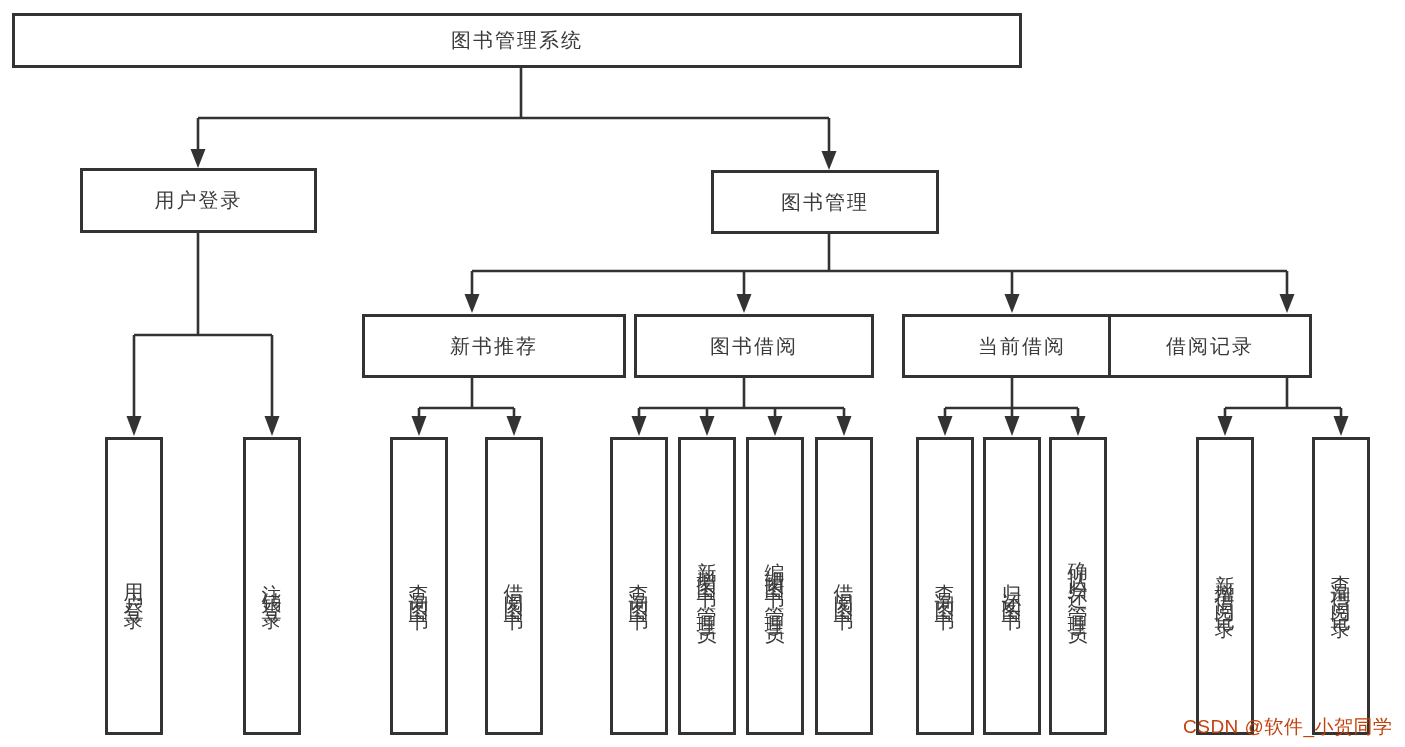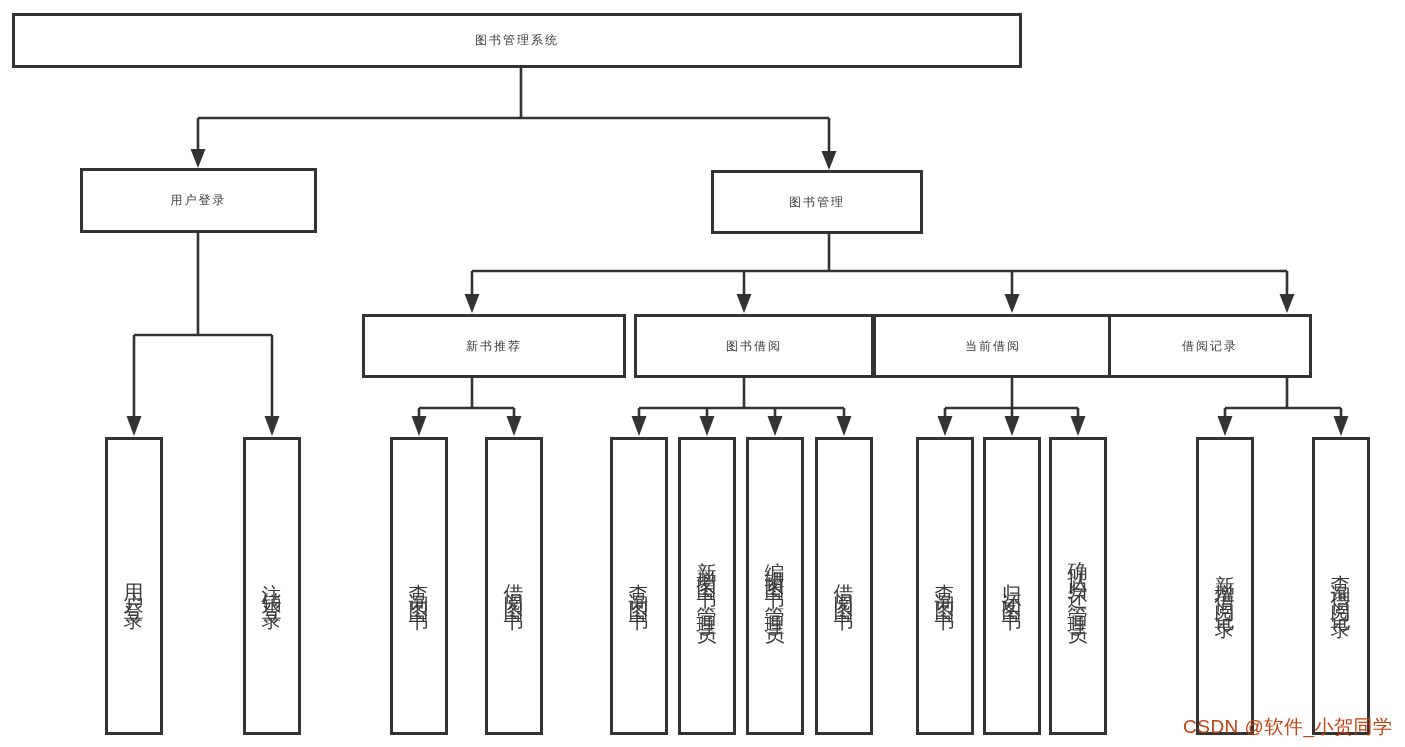--- a/index.html
+++ b/index.html
@@ -34,21 +34,21 @@
   }
   .node {
     position: absolute;
     box-sizing: border-box;
     border: 3px solid #333333;
     background: #ffffff;
     display: flex;
     align-items: center;
     justify-content: center;
     color: #3a3a3a;
-    font-size: 12px;
+    font-size: 20px;
     letter-spacing: 2px;
     text-align: center;
     white-space: nowrap;
   }
   .leaf {
     writing-mode: vertical-rl;
     text-orientation: mixed;
     letter-spacing: 9px;
     line-height: 1.0;
     white-space: normal;
@@ -128,25 +128,25 @@
     <path d="M1225,408 H1341"></path>
     <path d="M1225,408 V418"></path>
     <polygon points="1217.5,416 1232.5,416 1225,436"></polygon>
     <path d="M1341,408 V418"></path>
     <polygon points="1333.5,416 1348.5,416 1341,436"></polygon>
   </svg>
 
   <div class="node" style="left:12px; top:13px; width:1010px; height:55px;">图书管理系统</div>
 
   <div class="node" style="left:80px; top:168px; width:237px; height:65px;">用户登录</div>
-  <div class="node" style="left:711px; top:170px; width:212px; height:64px;">图书管理</div>
+  <div class="node" style="left:711px; top:170px; width:228px; height:64px;">图书管理</div>
 
   <div class="node" style="left:362px; top:314px; width:264px; height:64px;">新书推荐</div>
   <div class="node" style="left:634px; top:314px; width:240px; height:64px;">图书借阅</div>
-  <div class="node" style="left:873px; top:314px; width:240px; height:64px;">当前借阅</div>
+  <div class="node" style="left:902px; top:314px; width:240px; height:64px;">当前借阅</div>
   <div class="node" style="left:1108px; top:314px; width:204px; height:64px;">借阅记录</div>
 
   <div class="node leaf" style="left:105px; top:437px; width:58px; height:298px;">用户登录</div>
   <div class="node leaf" style="left:243px; top:437px; width:58px; height:298px;">注销登录</div>
 
   <div class="node leaf" style="left:390px; top:437px; width:58px; height:298px;">查询图书</div>
   <div class="node leaf" style="left:485px; top:437px; width:58px; height:298px;">借阅图书</div>
 
   <div class="node leaf" style="left:610px; top:437px; width:58px; height:298px;">查询图书</div>
   <div class="node leaf" style="left:678px; top:437px; width:58px; height:298px;">新增图书（管理员）</div>

